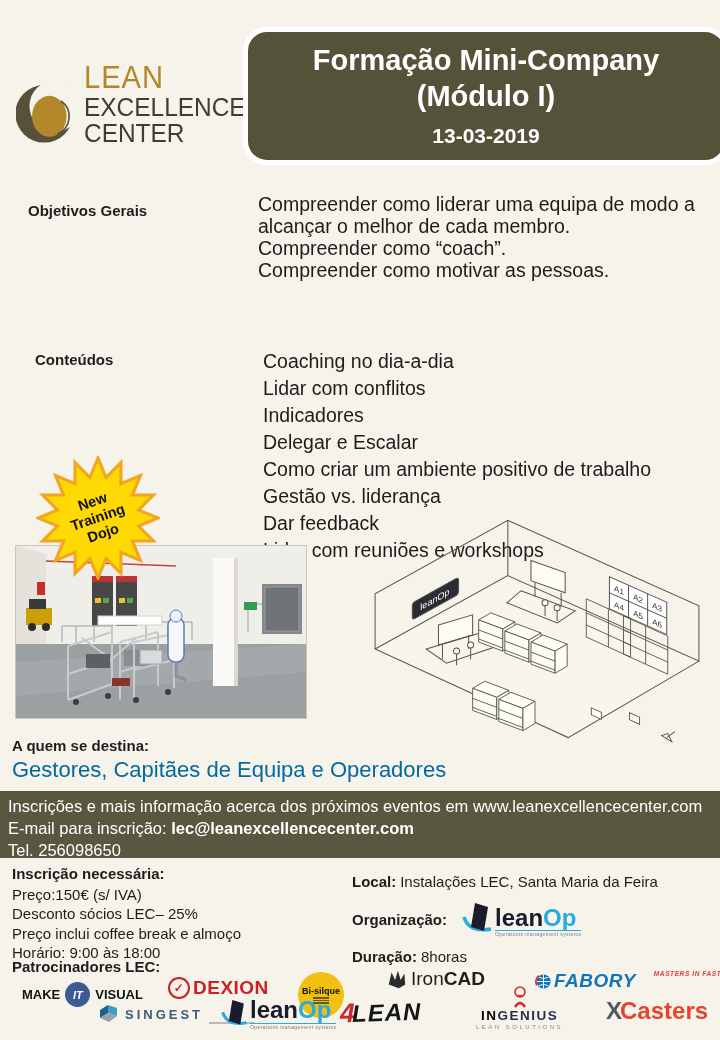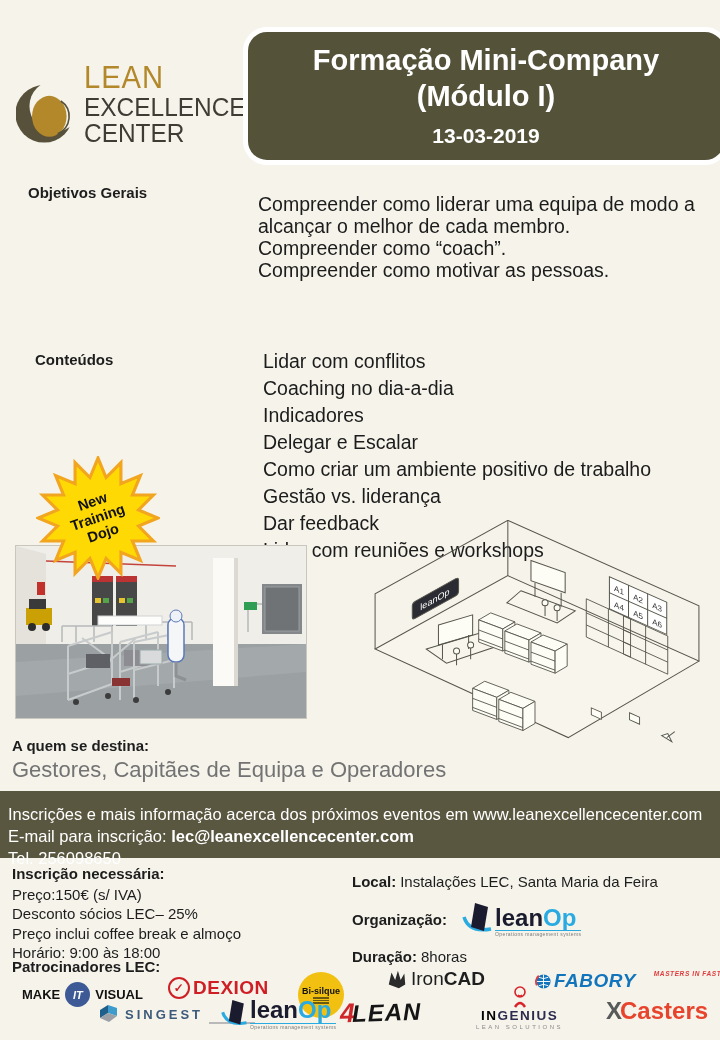--- a/index.html
+++ b/index.html
@@ -21,41 +21,41 @@
     left:243px;top:27px;width:476px;height:128px;
     background:#55523a;border:5px solid #fff;border-radius:24px;
     color:#fff;text-align:center;display:flex;flex-direction:column;justify-content:space-between;
     z-index:5;
   }
   .title-main{font-size:29px;font-weight:bold;line-height:1.25;margin-top:10px;}
   .title-date{font-size:21px;font-weight:bold;margin-bottom:12px;}
 
   
   .sec-head{font-size:15px;font-weight:bold;color:#1d1d1d;}
-  .objetivos-head{left:28px;top:184px;}
+  .objetivos-head{left:28px;top:202px;}
   .objetivos-body{left:258px;top:193px;width:450px;font-size:19.5px;line-height:22px;color:#1c1c1c;}
   .conteudos-head{left:35px;top:351px;}
   .conteudos-body{left:263px;top:348px;width:450px;font-size:19.5px;line-height:27px;color:#1c1c1c;}
 
   
   .badge{left:36px;top:456px;width:124px;height:124px;z-index:6;}
   .badge text{font-weight:bold;fill:#111;}
 
   
   .photo{left:15px;top:545px;width:290px;height:172px;border:1px solid #c9c6bd;z-index:4;}
   .isofig{left:360px;top:520px;width:352px;height:232px;}
 
   
   .destina-head{left:12px;top:737px;}
-  .destina-text{left:12px;top:757px;font-size:22px;color:#737373;}
+  .destina-text{left:12px;top:757px;font-size:22px;color:#0369a1;}
 
   
   .banner{
     left:0;top:791px;width:720px;height:67px;background:#5a5740;
-    color:#fff;font-size:16.5px;line-height:22px;padding:12px 0 0 8px;box-sizing:border-box;
+    color:#fff;font-size:16.5px;line-height:22px;padding:4px 0 0 8px;box-sizing:border-box;
   }
   .banner b{font-weight:bold;}
 
   
   .inscricao{left:12px;top:864px;font-size:15px;line-height:19.5px;color:#1d1d1d;}
   .inscricao .sec-head{position:static;margin-bottom:1px;}
   .patrocinadores-head{left:12px;top:958px;}
   .detalhes{left:352px;top:873px;font-size:15px;color:#1d1d1d;}
   .det-line{margin-bottom:8px;}
   .det-line .lbl{font-weight:bold;margin-right:4px;}
@@ -125,22 +125,22 @@
 
 <div class="abs sec-head objetivos-head">Objetivos Gerais</div>
 <div class="abs objetivos-body">
   <div>Compreender como  liderar uma equipa de modo a alcançar o melhor de cada membro.</div>
   <div>Compreender como “coach”.</div>
   <div>Compreender como motivar as pessoas.</div>
 </div>
 
 <div class="abs sec-head conteudos-head">Conteúdos</div>
 <div class="abs conteudos-body">
+  <div>Coaching no dia-a-dia</div>
   <div>Lidar com conflitos</div>
-  <div>Coaching no dia-a-dia</div>
   <div>Indicadores</div>
   <div>Delegar e Escalar</div>
   <div>Como criar um ambiente positivo de trabalho</div>
   <div>Gestão vs. liderança</div>
   <div>Dar feedback</div>
   <div>Lidar com reuniões e workshops</div>
 </div>
 
 <svg class="abs badge" viewBox="0 0 120 120">
   <polygon fill="#ffd903" stroke="#f2a51f" stroke-width="3" points="

